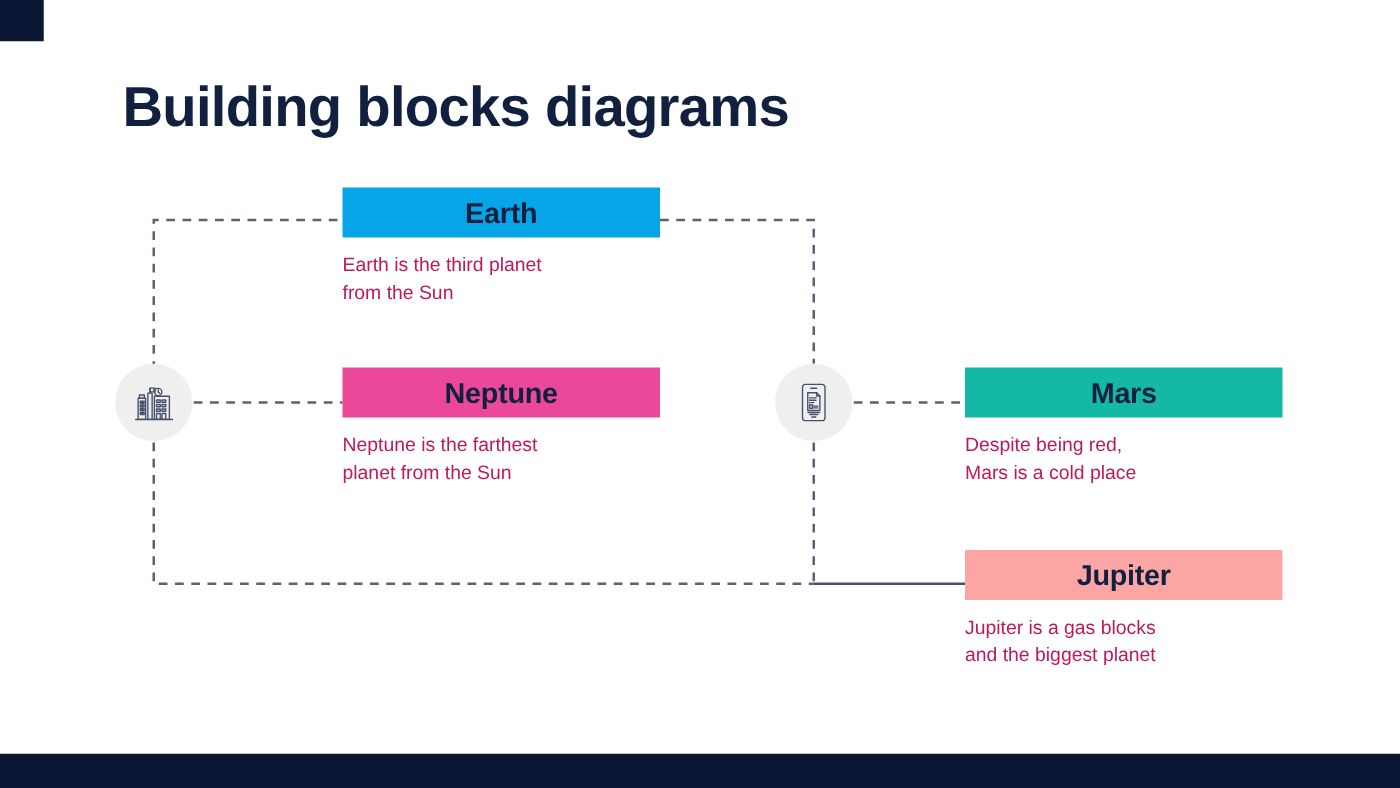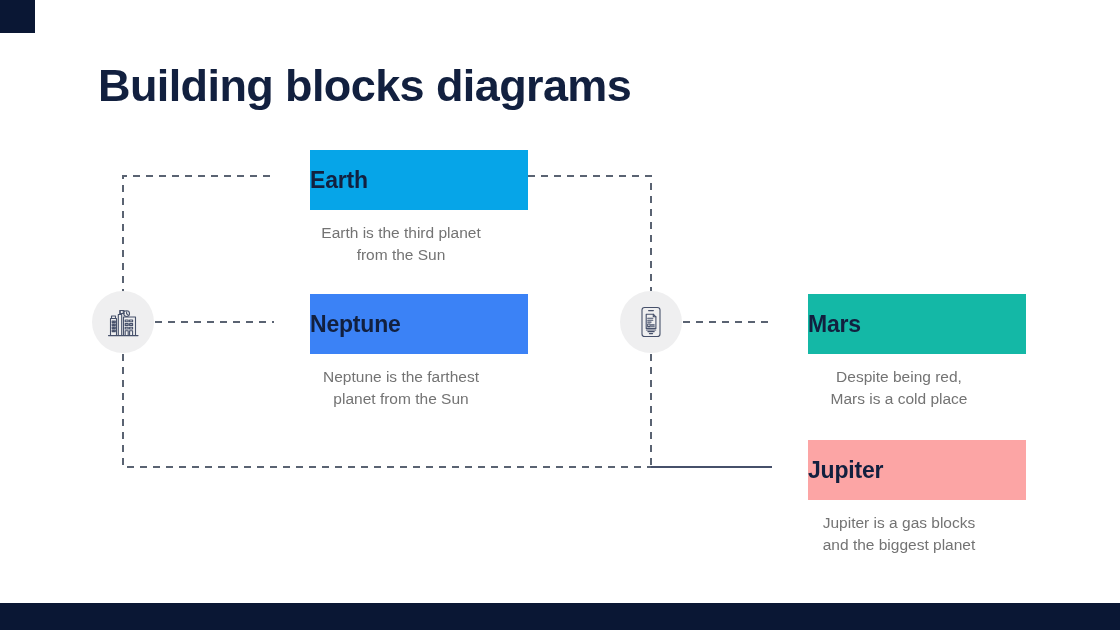--- a/index.html
+++ b/index.html
@@ -59,40 +59,39 @@
     width: 1120px;
     height: 630px;
     pointer-events: none;
   }
 
   
   .node {
     position: absolute;
   }
   .node-box {
-    height: 60px;
+    height: 40px;
     display: flex;
     align-items: center;
-    justify-content: flex-start;
+    justify-content: center;
     box-sizing: border-box;
-    margin-left: 36px;
   }
   .node-title {
     font-size: 23px;
     font-weight: 700;
     color: #12203f;
     letter-spacing: -0.2px;
     font-stretch: condensed;
   }
   .node-desc {
     margin-top: 12px;
     font-size: 15.5px;
     line-height: 1.45;
-    color: #737373;
-    text-align: center;
+    color: #be185d;
+    text-align: left;
     white-space: pre-line;
   }
 
   
   #node-earth   { left: 274px; top: 150px; width: 254px; }
   #node-neptune { left: 274px; top: 294px; width: 254px; }
   #node-mars    { left: 772px; top: 294px; width: 254px; }
   #node-jupiter { left: 772px; top: 440px; width: 254px; }
 
   
@@ -141,21 +140,21 @@
 
   <div class="node" id="node-earth">
     <div class="node-box" style="background:#06a5e8">
       <span class="node-title">Earth</span>
     </div>
     <div class="node-desc">Earth is the third planet
 from the Sun</div>
   </div>
 
   <div class="node" id="node-neptune">
-    <div class="node-box" style="background:#3b82f6">
+    <div class="node-box" style="background:#ec4899">
       <span class="node-title">Neptune</span>
     </div>
     <div class="node-desc">Neptune is the farthest
 planet from the Sun</div>
   </div>
 
   <div class="node" id="node-mars">
     <div class="node-box" style="background:#14b8a6">
       <span class="node-title">Mars</span>
     </div>

